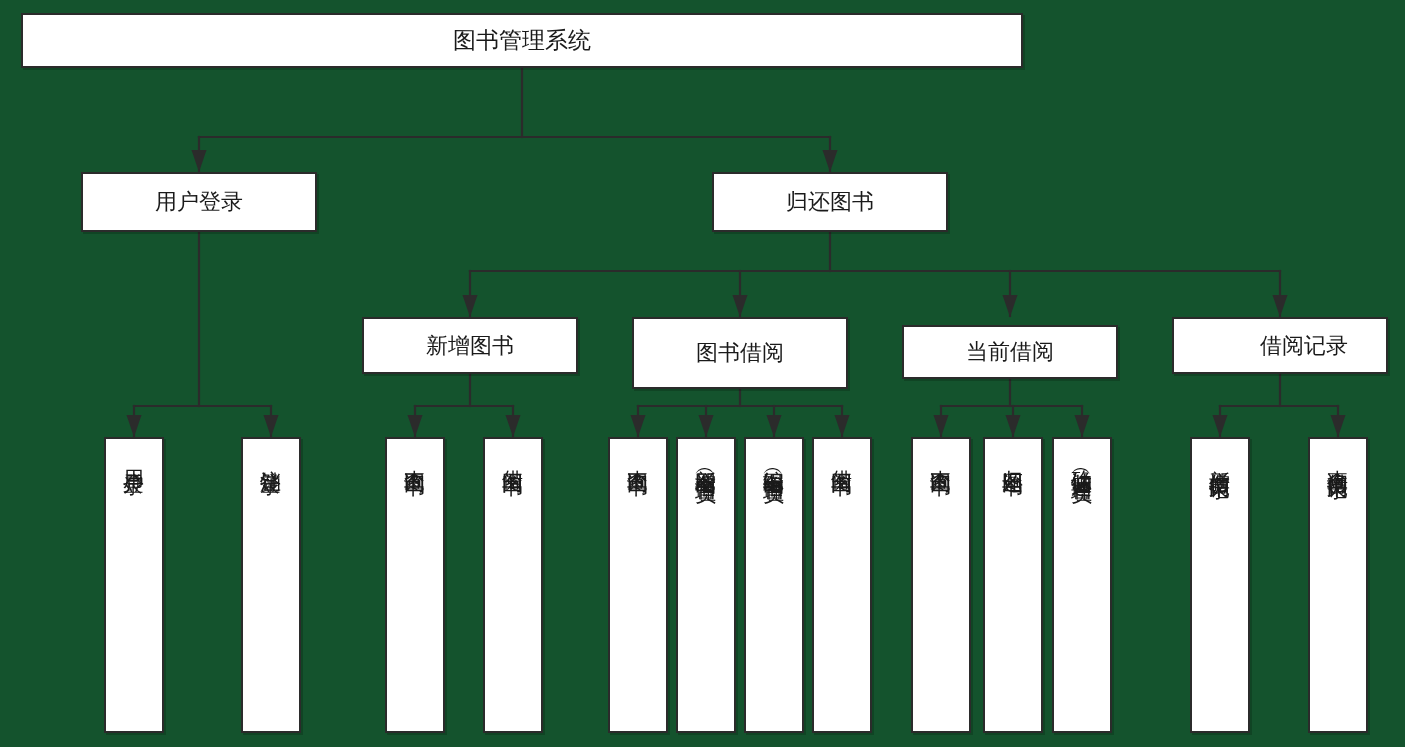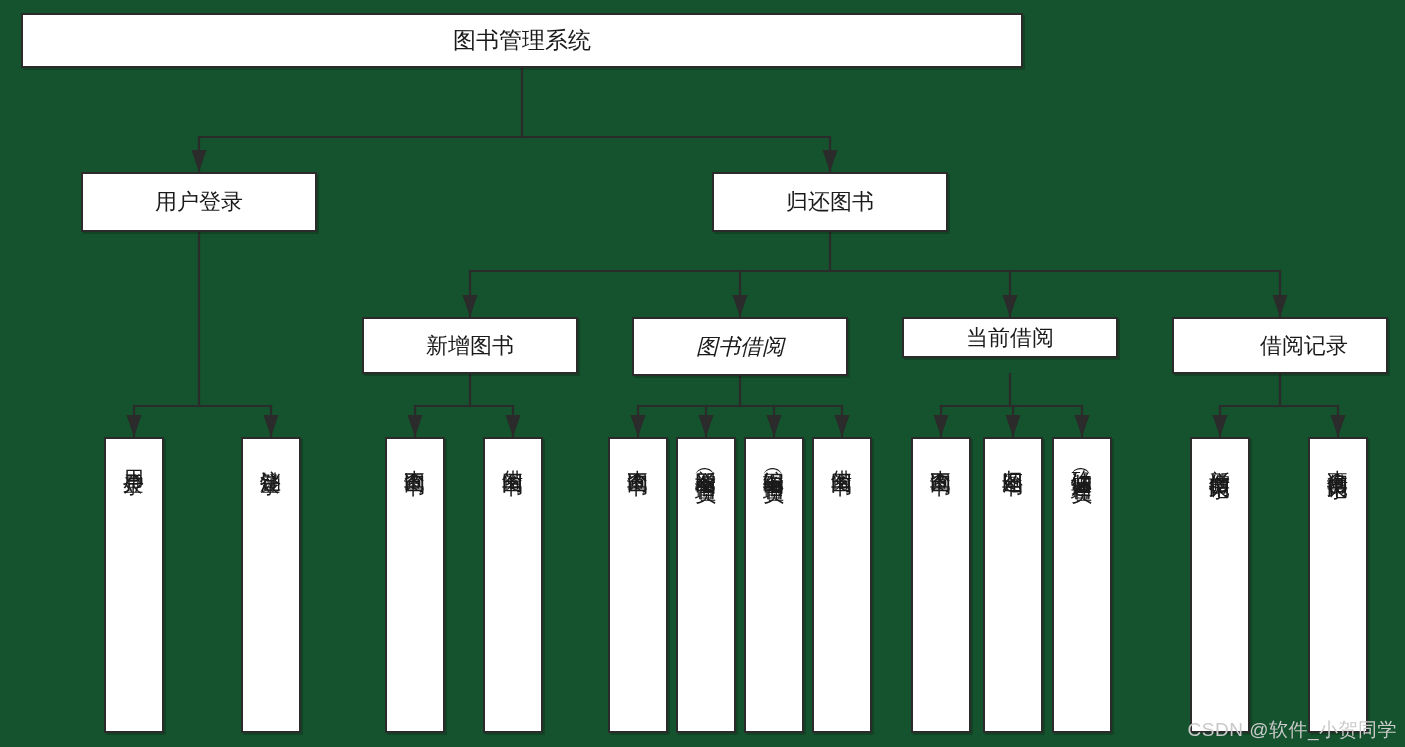--- a/index.html
+++ b/index.html
@@ -130,24 +130,24 @@
       </div>
       <div class="node level-two" style="left: 81px; top: 172px; width: 236px; height: 60px;">
         <span class="node-label">用户登录</span>
       </div>
       <div class="node level-two" style="left: 712px; top: 172px; width: 236px; height: 60px;">
         <span class="node-label">归还图书</span>
       </div>
       <div class="node level-three" style="left: 362px; top: 317px; width: 216px; height: 57px;">
         <span class="node-label">新增图书</span>
       </div>
-      <div class="node level-three" style="left: 632px; top: 317px; width: 216px; height: 59px; font-style: italic;">
+      <div class="node level-three" style="left: 632px; top: 317px; width: 216px; height: 72px;">
         <span class="node-label">图书借阅</span>
       </div>
-      <div class="node level-three" style="left: 902px; top: 317px; width: 216px; height: 41px; font-family: Liberation Serif, serif;">
+      <div class="node level-three" style="left: 902px; top: 325px; width: 216px; height: 54px; font-family: Liberation Serif, serif;">
         <span class="node-label">当前借阅</span>
       </div>
       <div class="node level-three" style="left: 1172px; top: 317px; width: 216px; height: 57px; padding-left: 48px;">
         <span class="node-label">借阅记录</span>
       </div>
       <div class="node leaf" style="left: 104px; top: 437px; width: 60px; height: 296px;">
         <span class="node-label">用户登录</span>
       </div>
       <div class="node leaf" style="left: 241px; top: 437px; width: 60px; height: 296px;">
         <span class="node-label">注销登录</span>
@@ -179,14 +179,13 @@
       <div class="node leaf" style="left: 1052px; top: 437px; width: 60px; height: 296px;">
         <span class="node-label">确认归还（管理员）</span>
       </div>
       <div class="node leaf" style="left: 1190px; top: 437px; width: 60px; height: 296px;">
         <span class="node-label">新增借阅记录</span>
       </div>
       <div class="node leaf" style="left: 1308px; top: 437px; width: 60px; height: 296px;">
         <span class="node-label">查询借阅记录</span>
       </div>
     </div>
-  <div id="watermark">CSDN @软件_小贺同学</div>
 </div>
 
 </body></html>

